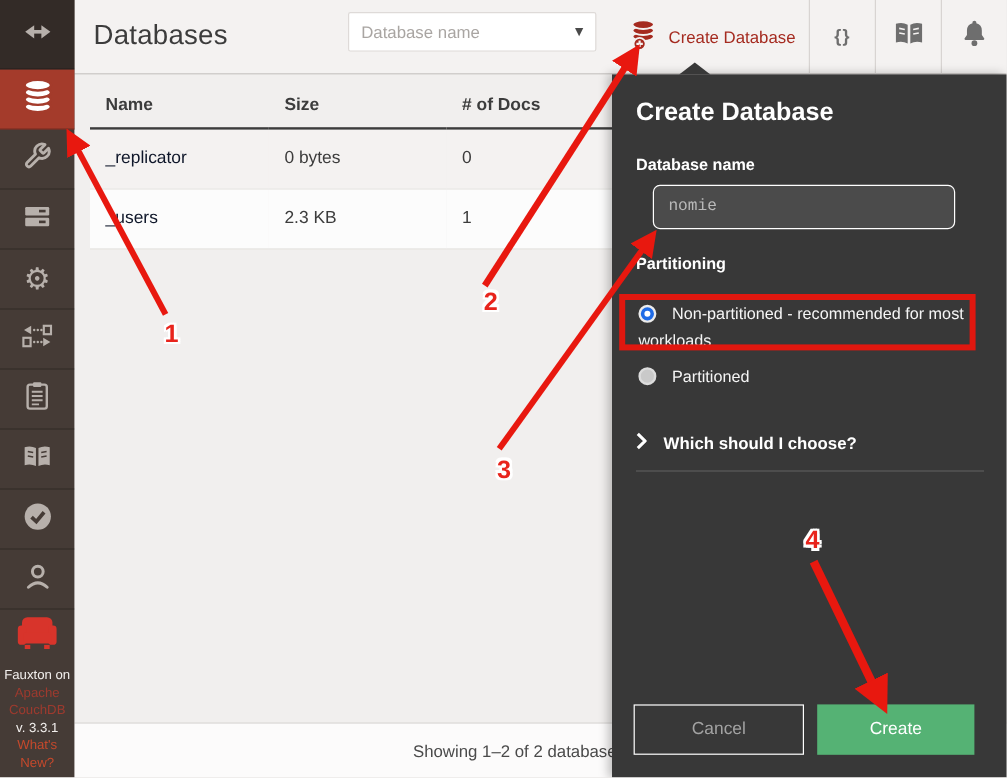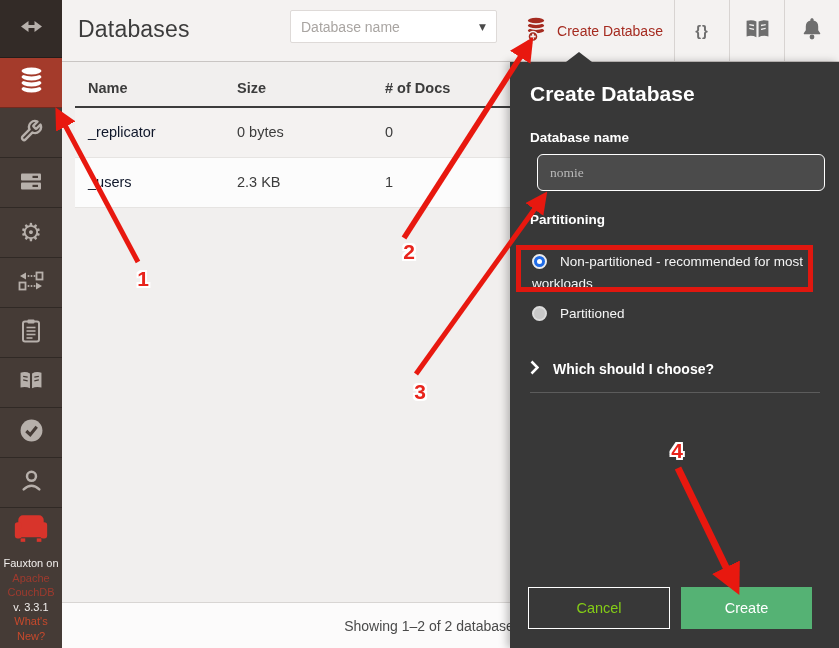--- a/index.html
+++ b/index.html
@@ -61,39 +61,39 @@
 
   
   .tray { position:absolute; left:510px; top:62px; width:329px; height:586px; background:#383838;
     z-index:30; box-shadow:-3px 0 8px rgba(0,0,0,.25); color:#fff; }
   .tray-caret { position:absolute; left:566px; top:52px; width:0; height:0; z-index:31;
     border-left:13px solid transparent; border-right:13px solid transparent; border-bottom:10px solid #383838; }
   .tray-title { position:absolute; left:20px; top:20px; font-size:21px; font-weight:700; }
   .tray-label { position:absolute; left:20px; font-size:13.5px; font-weight:700; }
   .lbl-name { top:68px; }
   .lbl-part { top:150px; }
-  .tray-input { position:absolute; left:27px; top:92px; width:288px; height:37px; background:#4b4b4b;
+  .tray-input { position:absolute; left:34px; top:92px; width:252px; height:37px; background:#4b4b4b;
     border:1.5px solid #fff; border-radius:6px; color:#b9b9b9; font-size:13.5px; padding:0 12px;
-    outline:none; font-family:Liberation Serif, serif; }
+    outline:none; font-family:Liberation Mono, monospace; }
   .radio-row { position:absolute; left:22px; width:286px; font-size:13.5px; line-height:22px;
     cursor:pointer; color:#f5f5f5; }
   .radio-row.r1 { top:189px; }
   .radio-row.r2 { top:241px; }
   .radio { width:15px; height:15px; border-radius:50%; display:inline-block; vertical-align:-3px;
     margin-right:13px; position:relative; }
   .radio.on { background:#1f6be6; border:2px solid #ececec; }
   .radio.on::after { content:''; position:absolute; width:5px; height:5px; border-radius:50%;
     background:#fff; left:3px; top:3px; }
   .radio.off { background:#c9c9c9; border:2px solid #dcdcdc; }
   .help-toggle { position:absolute; left:20px; top:298px; font-size:14px; font-weight:700;
     display:flex; gap:14px; align-items:center; cursor:pointer; }
   .tray-divider { position:absolute; left:20px; width:290px; top:330px; height:1px; background:#5c5c5c; }
   .btn { position:absolute; bottom:19px; height:42px; font-size:14.5px; cursor:pointer;
     font-family:"Liberation Sans", sans-serif; }
-  .btn-cancel { left:18px; width:142px; background:transparent; border:1.5px solid #fff; color:#84cc16; }
+  .btn-cancel { left:18px; width:142px; background:transparent; border:1.5px solid #fff; color:#a3a3a3; }
   .btn-create { left:171px; width:131px; background:#55b274; border:none; color:#fff; }
 
   
   .ann-box { position:absolute; left:516px; top:245px; width:297px; height:47px;
     border:5px solid #e0170f; z-index:40; pointer-events:none; }
   .ann-svg { position:absolute; left:0; top:0; width:839px; height:648px; z-index:50; pointer-events:none; }
   .ann-num { position:absolute; z-index:51; color:#e8241c; font-size:21px; font-weight:700;
     transform:translate(-50%,-50%); pointer-events:none;
     text-shadow:-2px -2px 0 #fff, 2px -2px 0 #fff, -2px 2px 0 #fff, 2px 2px 0 #fff,
                  0 -2px 0 #fff, 0 2px 0 #fff, -2px 0 0 #fff, 2px 0 0 #fff; }

